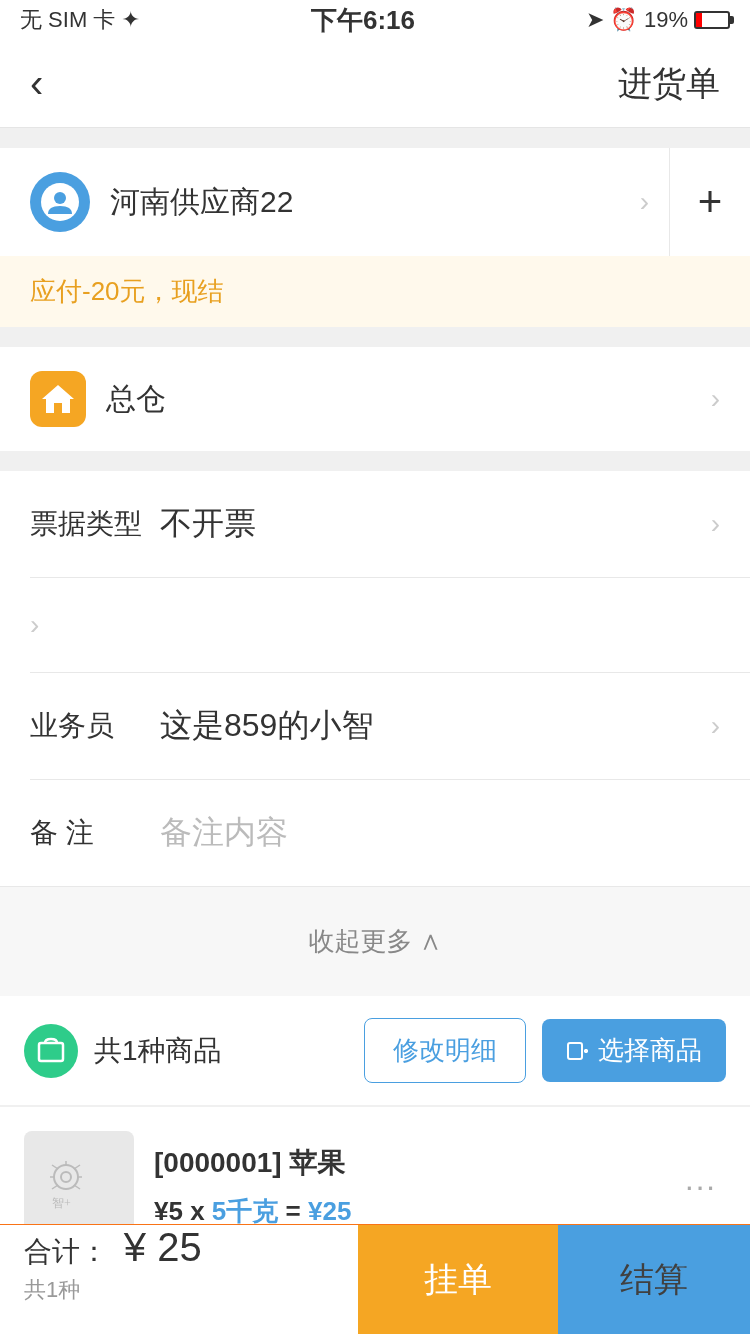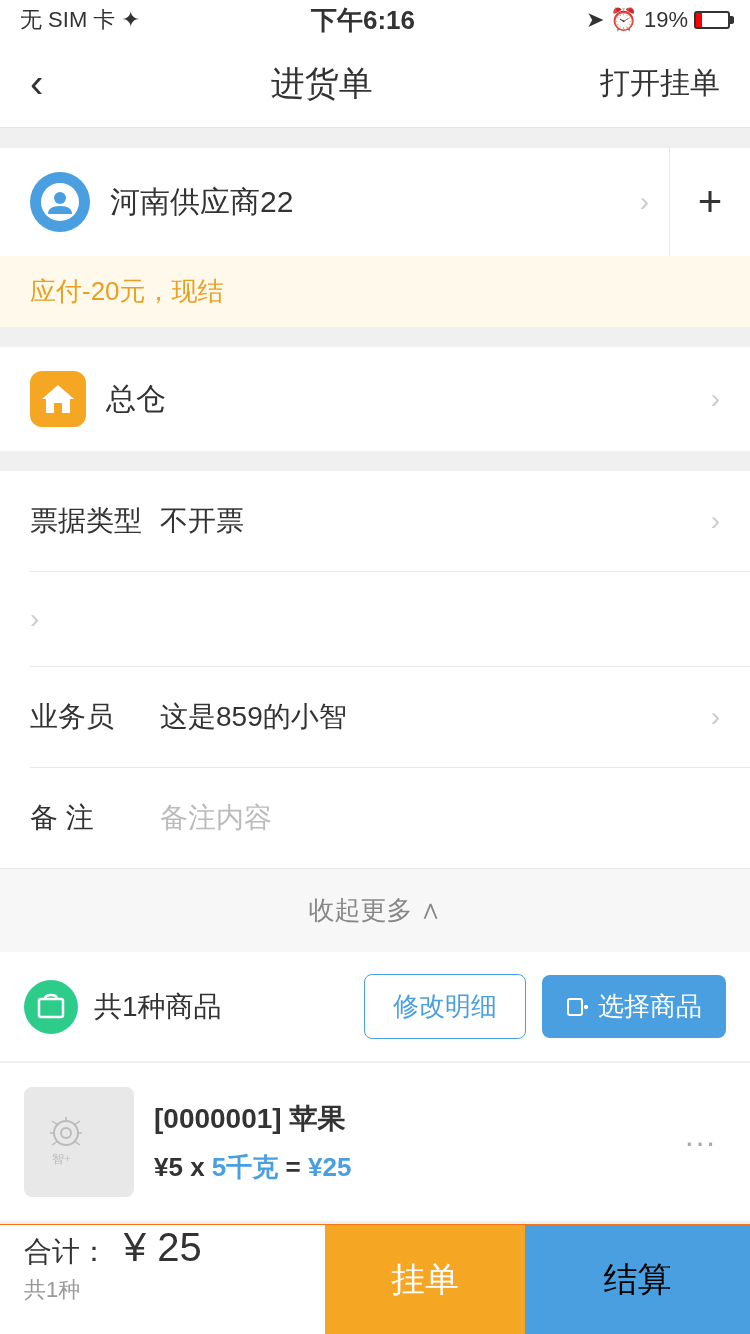--- a/index.html
+++ b/index.html
@@ -160,33 +160,33 @@
       min-height: 90px;
     }
     .form-label {
       font-size: 28px;
       color: #333;
       width: 120px;
       flex-shrink: 0;
     }
     .form-value {
       flex: 1;
-      font-size: 28px;
+      font-size: 32px;
       color: #333;
       padding-left: 10px;
     }
     .form-placeholder {
       color: #bbb;
     }
 
     
     .collapse-bar {
       background: #f7f7f7;
       text-align: center;
-      padding: 24px;
+      padding: 37px;
       font-size: 26px;
       color: #888;
       border-top: 1px solid #e8e8e8;
     }
 
     
     .products-header {
       background: #fff;
       display: flex;
       align-items: center;
@@ -310,24 +310,24 @@
       background: #f5a623;
       color: #fff;
       font-size: 34px;
       display: flex;
       align-items: center;
       justify-content: center;
       cursor: pointer;
       border: none;
     }
     .btn-settle {
-      width: 225px;
+      width: 192px;
       height: 110px;
       background: #4a9fe0;
-      color: #000000;
+      color: #404040;
       font-size: 34px;
       display: flex;
       align-items: center;
       justify-content: center;
       cursor: pointer;
       border: none;
     }
   </style>
 </head>
 <body>
@@ -344,21 +344,20 @@
     <span style="display:inline-block;width:36px;height:18px;border:2px solid #333;border-radius:3px;position:relative;">
       <span style="display:block;width:20%;height:100%;background:#f00;"></span>
       <span style="position:absolute;right:-6px;top:3px;width:4px;height:8px;background:#333;border-radius:0 2px 2px 0;"></span>
     </span>
   </div>
 </div>
 
 <div class="nav-bar">
   <span class="nav-back">‹</span>
   <span class="nav-title">进货单</span>
-  <span class="nav-action">打开挂单</span>
 </div>
 
 <div class="section-gap"></div>
 
 <div class="supplier-section">
   <div class="supplier-main">
     <div class="supplier-avatar">
       <div class="supplier-avatar-icon">
         <svg width="28" height="28" viewBox="0 0 28 28">
           <circle cx="14" cy="10" r="6" fill="#4a9fe0"></circle>

